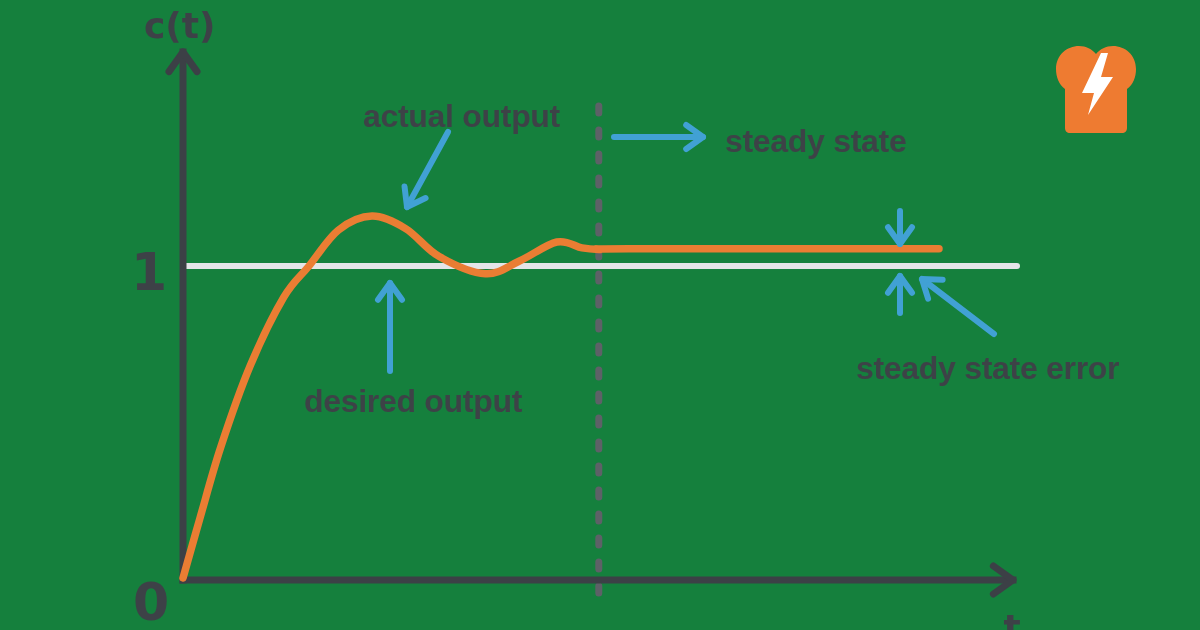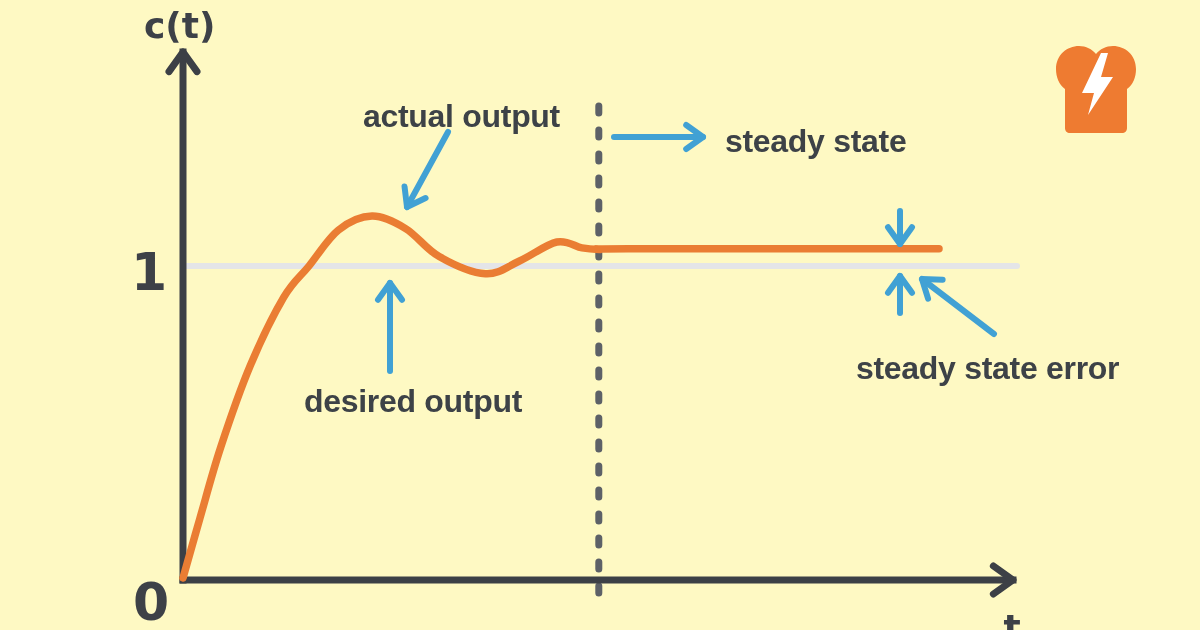--- a/index.html
+++ b/index.html
@@ -1,19 +1,19 @@
 <!DOCTYPE html>
 <html><head>
 <meta charset="utf-8">
 <style>
   html,body{margin:0;padding:0;background:#fff;}
   .stage{
     position:relative;
     width:1200px;height:630px;
-    background:#fef9c3;
+    background:#15803d;
     overflow:hidden;
     font-family:"Liberation Sans", sans-serif;
   }
   svg{position:absolute;left:0;top:0;}
   .axis-symbol{
     font-family:"DejaVu Sans", sans-serif;
     font-weight:bold;
     fill:#3d4147;
   }
   .annotation-label{

